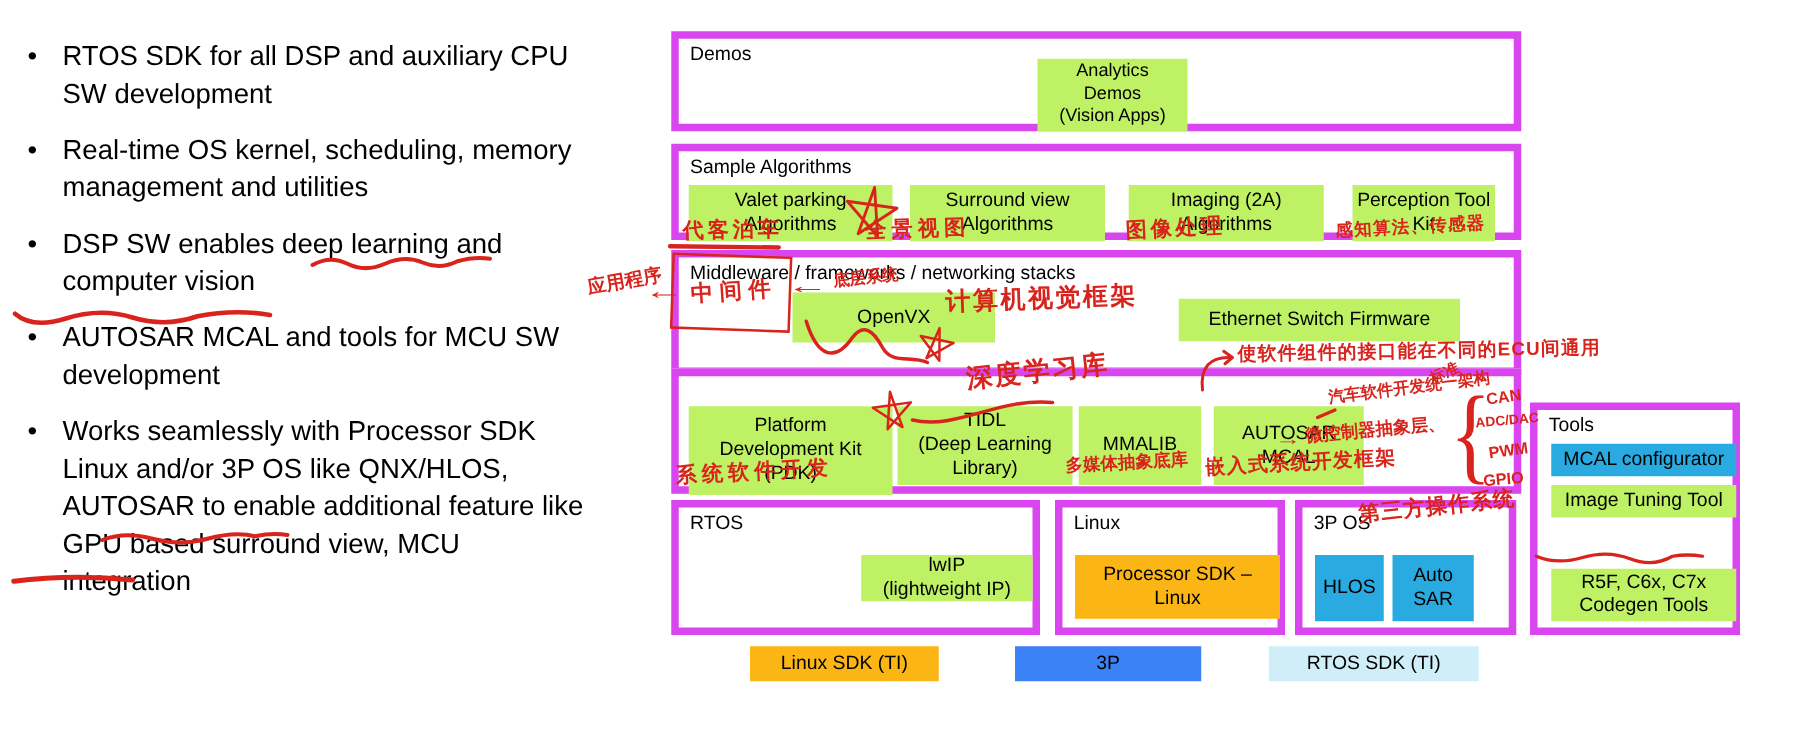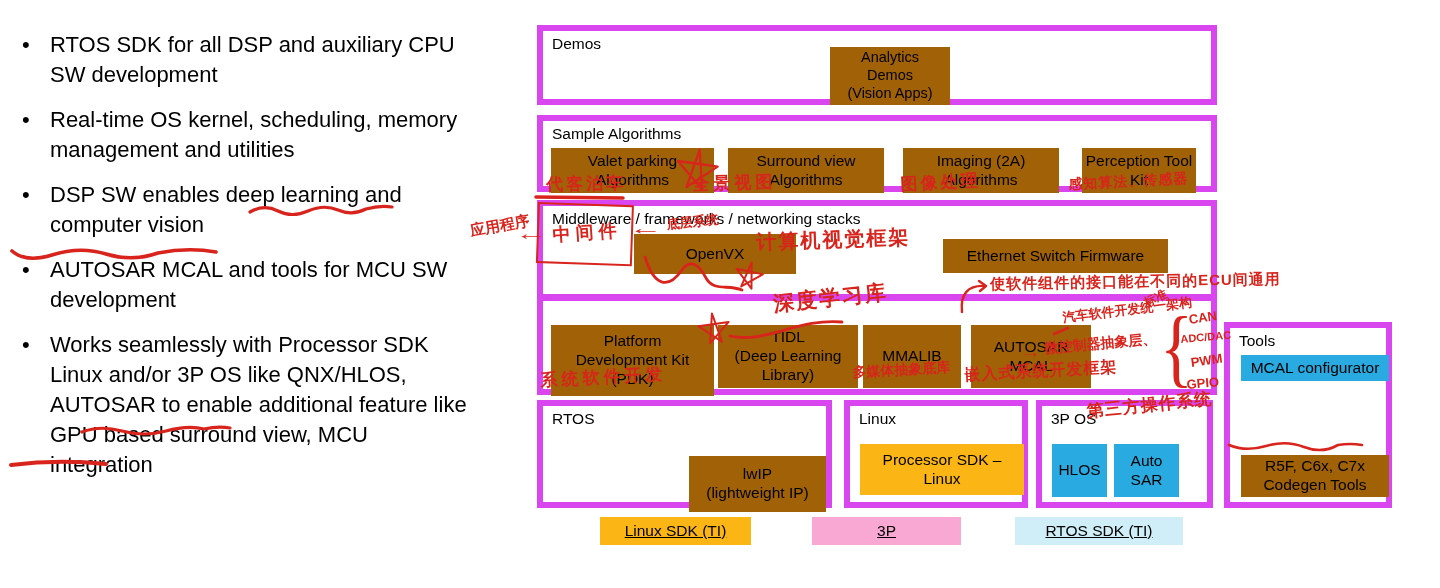--- a/index.html
+++ b/index.html
@@ -11,29 +11,29 @@
   .bullets li{position:relative;padding-left:36px;margin-bottom:15px;font-size:22px;line-height:30px;
               white-space:pre-line;}
   .bullets li::before{content:"•";position:absolute;left:8px;top:0;font-size:22px;}
 
   
   .obox{position:absolute;background:#fff;border:6px solid #d946ef;box-sizing:border-box;text-decoration:underline;}
   .obox .hdr{position:absolute;left:9px;top:4px;font-size:15.5px;color:#000;white-space:nowrap;}
 
   
   .cell{position:absolute;display:flex;align-items:center;justify-content:center;text-align:center;
-        white-space:pre-line;font-size:15.5px;line-height:1.22;background:#a16207;color:#000;}
+        white-space:pre-line;font-size:15.5px;line-height:1.22;background:#bef264;color:#000;}
   .cell.blue{background:#29abe2;}
   .cell.orange{background:#fbb615;}
 
   
   .chip{position:absolute;display:flex;align-items:center;justify-content:center;
-        font-size:15.5px;height:28px;text-decoration:underline;}
+        font-size:15.5px;height:28px;}
   .chip.orange{background:#fbb615;}
-  .chip.blue{background:#f9a8d4;}
+  .chip.blue{background:#3b82f6;}
   .chip.lblue{background:#cfeef8;}
 
   
   .ann{position:absolute;color:#d8241c;font-weight:700;white-space:nowrap;
        transform-origin:left top;line-height:1.05;}
   .mark{position:absolute;overflow:visible;}
   .mark path,.mark line,.mark polyline{stroke:#d8241c;fill:none;stroke-linecap:round;stroke-linejoin:round;}
   .redrect{position:absolute;border:2.5px solid #d8241c;transform-origin:left top;}
   .brace{position:absolute;color:#d8241c;font-family:"Liberation Serif",serif;font-weight:400;
          transform-origin:left top;line-height:1;}
@@ -104,40 +104,41 @@
     <div class="cell" style="left:175px;top:24px;width:140px;height:63px">TIDL
 (Deep Learning
 Library)</div>
     <div class="cell" style="left:320px;top:24px;width:98px;height:63px">MMALIB</div>
     <div class="cell" style="left:428px;top:24px;width:120px;height:63px">AUTOSAR
 MCAL</div>
   </div>
 
   <div class="obox" style="left:537px;top:400px;width:295px;height:108px">
     <div class="hdr">RTOS</div>
-    <div class="cell" style="left:146px;top:50px;width:137px;height:56px">lwIP
+    <div class="cell" style="left:146px;top:38px;width:137px;height:37px">lwIP
 (lightweight IP)</div>
   </div>
 
   <div class="obox" style="left:844px;top:400px;width:184px;height:108px">
     <div class="hdr">Linux</div>
     <div class="cell orange" style="left:10px;top:38px;width:164px;height:51px">Processor SDK –
 Linux</div>
   </div>
 
   <div class="obox" style="left:1036px;top:400px;width:177px;height:108px">
     <div class="hdr">3P OS</div>
     <div class="cell blue" style="left:10px;top:38px;width:55px;height:53px">HLOS</div>
     <div class="cell blue" style="left:72px;top:38px;width:65px;height:53px">Auto
 SAR</div>
   </div>
 
   <div class="obox" style="left:1224px;top:322px;width:168px;height:186px">
     <div class="hdr">Tools</div>
     <div class="cell blue" style="left:11px;top:27px;width:148px;height:26px">MCAL configurator</div>
+    <div class="cell" style="left:11px;top:60px;width:148px;height:26px">Image Tuning Tool</div>
     <div class="cell" style="left:11px;top:127px;width:148px;height:42px">R5F, C6x, C7x
 Codegen Tools</div>
   </div>
 
   <div class="chip orange" style="left:600px;top:517px;width:151px">Linux SDK (TI)</div>
   <div class="chip blue" style="left:812px;top:517px;width:149px">3P</div>
   <div class="chip lblue" style="left:1015px;top:517px;width:168px">RTOS SDK (TI)</div>
 
   <span class="ann" style="left:546px;top:176px;font-size:17px;letter-spacing:3px;transform:rotate(-1deg)">代客泊车</span>
   <svg class="mark" style="left:534px;top:193px" width="92" height="8" viewBox="0 0 92 8">

